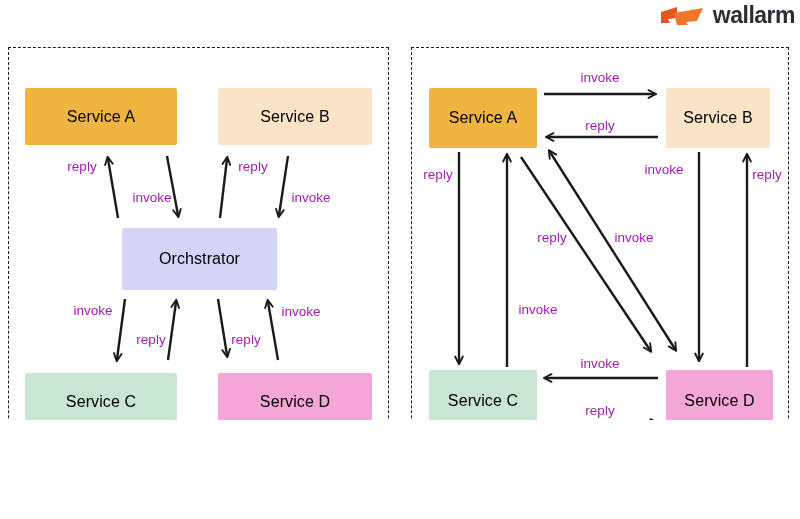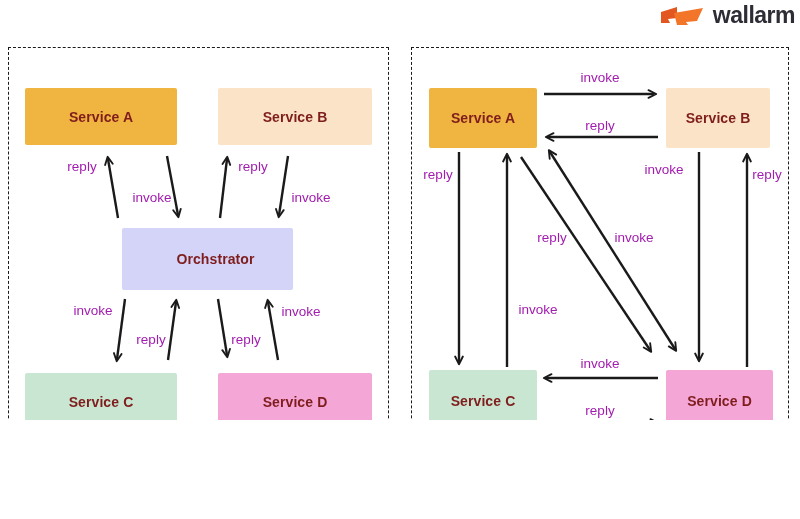--- a/index.html
+++ b/index.html
@@ -10,21 +10,21 @@
   
   .logo{position:absolute;top:4px;right:5px;display:flex;align-items:center;gap:7px;}
   .logo-text{font-size:23px;font-weight:700;color:#2d2d35;letter-spacing:-0.5px;line-height:1;}
   
   .panel{position:absolute;border:1.6px dashed #1a1a1a;background:transparent;}
   .panel-left{left:8px;top:47px;width:379px;height:444px;}
   .panel-right{left:411px;top:47px;width:376px;height:444px;}
   
   .node{
     position:absolute;display:flex;align-items:center;justify-content:center;
-    font-size:14px;font-weight:700;color:#7f1d1d;border-radius:2px;z-index:3;
+    font-size:16px;font-weight:400;color:#000000;border-radius:2px;z-index:3;
     letter-spacing:0.1px;
   }
   .n-la{left:25px;top:88px;width:152px;height:57px;}
   .n-lb{left:218px;top:88px;width:154px;height:57px;}
   .n-orch{left:122px;top:228px;width:155px;height:62px;}
   .n-lc{left:25px;top:373px;width:152px;height:57px;}
   .n-ld{left:218px;top:373px;width:154px;height:57px;}
   .n-ra{left:429px;top:88px;width:108px;height:60px;}
   .n-rb{left:666px;top:88px;width:104px;height:60px;}
   .n-rc{left:429px;top:370px;width:108px;height:62px;}
@@ -78,21 +78,21 @@
       <line x1="550" y1="152" x2="675" y2="349" marker-start="url(#ah)" marker-end="url(#ah)"></line>
       <line x1="699" y1="152" x2="699" y2="359" marker-end="url(#ah)"></line>
       <line x1="747" y1="367" x2="747" y2="156" marker-end="url(#ah)"></line>
       <line x1="658" y1="378" x2="546" y2="378" marker-end="url(#ah)"></line>
       <line x1="544" y1="423" x2="656" y2="423" marker-end="url(#ah)"></line>
     </g>
   </svg>
 
   <div class="node n-la" style="background-color: rgb(240, 180, 65);">Service A</div>
   <div class="node n-lb" style="background-color: rgb(250, 227, 198);">Service B</div>
-  <div class="node n-orch" style="background-color: rgb(211, 212, 248); padding-left: 16px;">Orchstrator</div>
+  <div class="node n-orch" style="background-color: rgb(211, 212, 248);">Orchstrator</div>
   <div class="node n-lc" style="background-color: rgb(200, 230, 209);">Service C</div>
   <div class="node n-ld" style="background-color: rgb(244, 167, 215);">Service D</div>
 
   <div class="node n-ra" style="background-color: rgb(240, 180, 65);">Service A</div>
   <div class="node n-rb" style="background-color: rgb(250, 227, 198);">Service B</div>
   <div class="node n-rc" style="background-color: rgb(200, 230, 209);">Service C</div>
   <div class="node n-rd" style="background-color: rgb(244, 167, 215);">Service D</div>
 
   <span class="elabel" style="left:82px;top:167px;">reply</span>
   <span class="elabel" style="left:152px;top:198px;">invoke</span>

